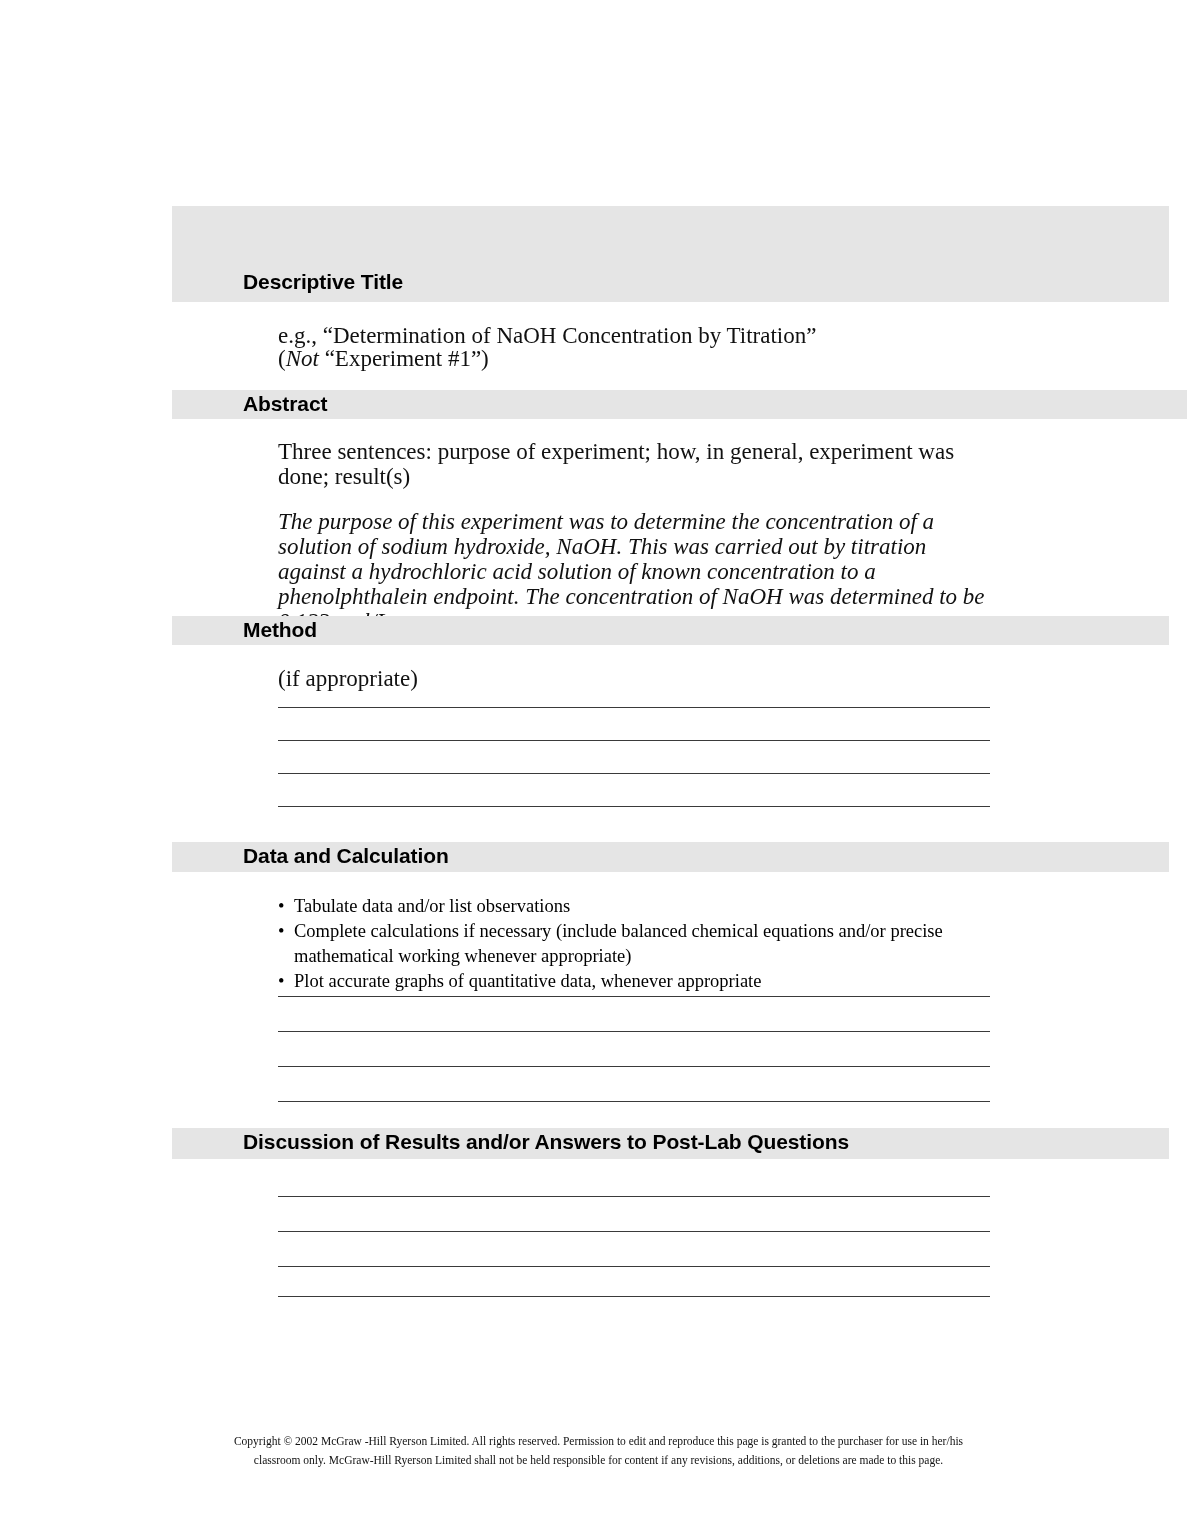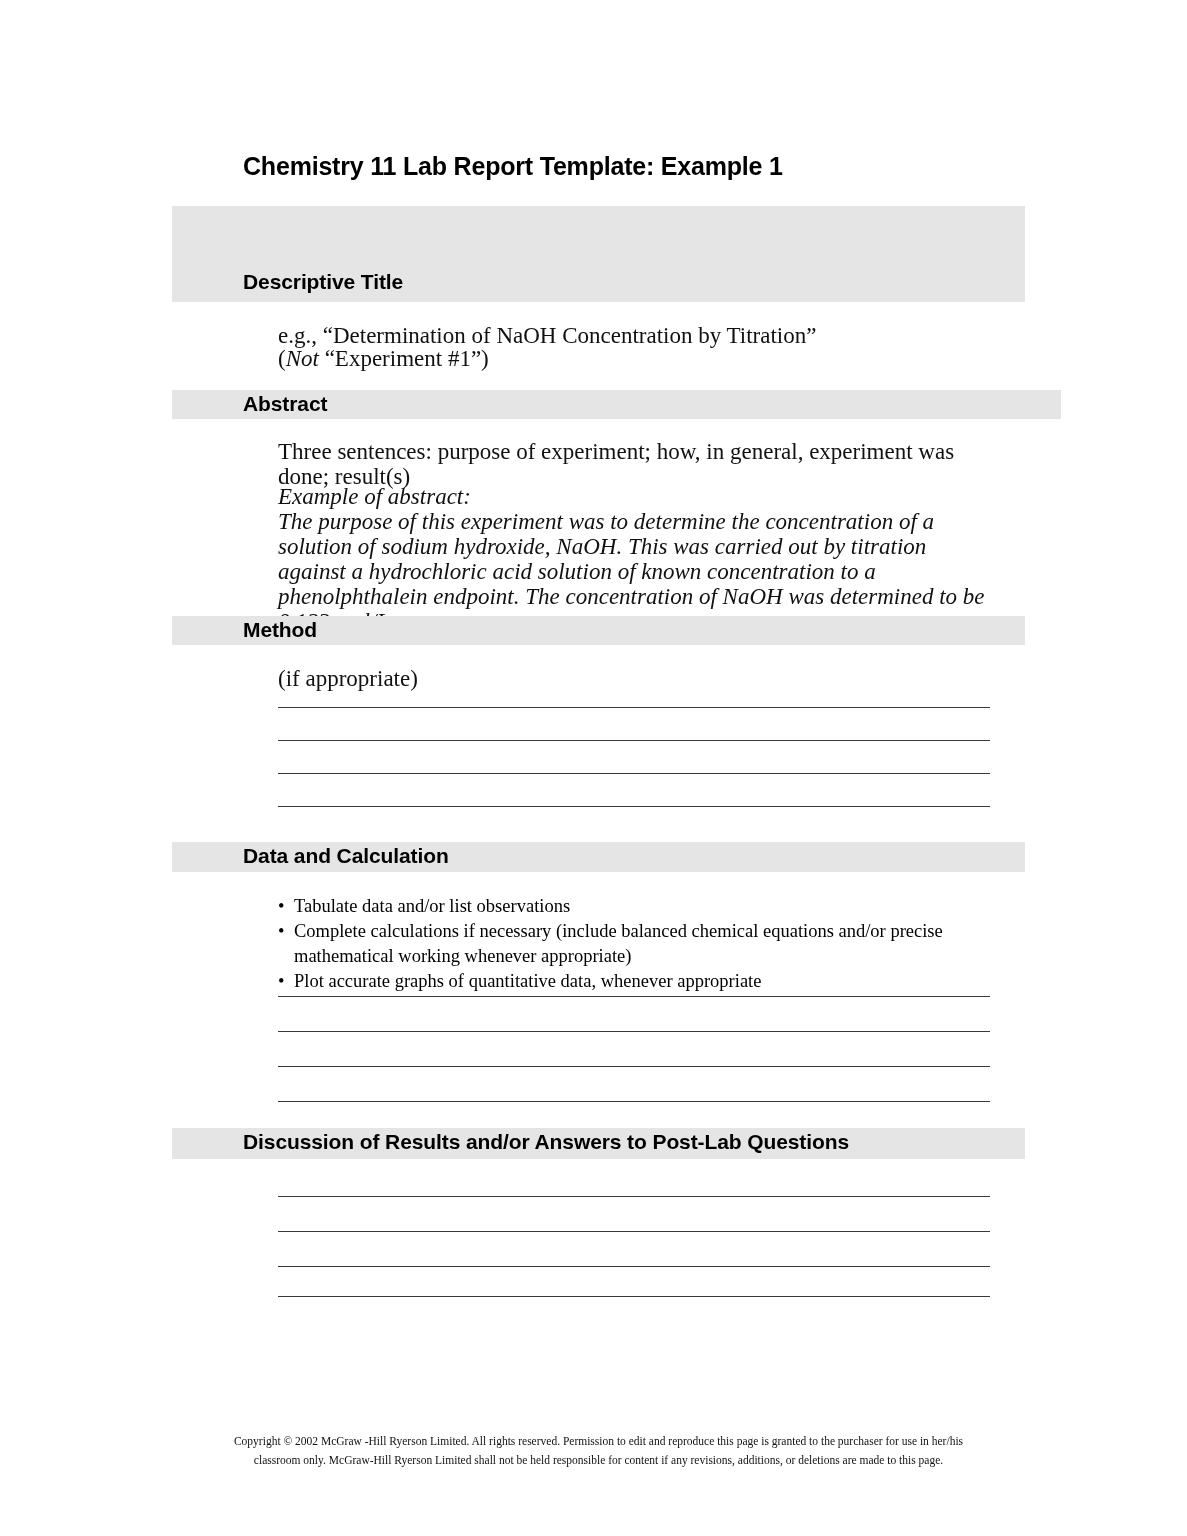--- a/index.html
+++ b/index.html
@@ -35,21 +35,21 @@
     font-size: 25px;
     letter-spacing: -0.2px;
     color: #000;
     white-space: nowrap;
   }
 
   
   .band {
     position: absolute;
     left: 172px;
-    width: 853px;
+    width: 997px;
     background: #e5e5e5;
   }
   .band-heading {
     position: absolute;
     left: 71px;           
     font-family: "Liberation Sans", sans-serif;
     font-weight: bold;
     font-size: 21px;
     color: #000;
     white-space: nowrap;
@@ -124,42 +124,38 @@
     font-size: 11.5px;
     line-height: 19px;
     color: #111;
   }
 </style>
 </head>
 <body>
 
 <div class="page">
 
-  <div class="doc-title">Chemistry 11 Lab Report Template: Example 1</div>
 
   <div class="band" id="band-descriptive-title">
     <div class="band-heading">Descriptive Title</div>
   </div>
 
   <div class="body-text tight" style="top:324px;">
     <div>e.g., “Determination of NaOH Concentration by Titration”</div>
     <div>
       <span>(</span><em>Not</em><span> “Experiment #1”)</span>
     </div>
   </div>
 
   <div class="band" id="band-abstract">
     <div class="band-heading">Abstract</div>
   </div>
 
   <div class="body-text" style="top:439px;">Three sentences: purpose of experiment; how, in general, experiment was done; result(s)</div>
 
-  <div class="body-text" style="top:484px;">
-    <em>Example of abstract:</em>
-  </div>
 
   <div class="body-text" style="top:509px;font-style:italic;">The purpose of this experiment was to determine the concentration of a solution of sodium hydroxide, NaOH. This was carried out by titration against a hydrochloric acid solution of known concentration to a phenolphthalein endpoint. The concentration of NaOH was determined to be 0.123 mol/L.</div>
 
   <div class="band" id="band-method">
     <div class="band-heading">Method</div>
   </div>
 
   <div class="body-text" style="top:666px;">(if appropriate)</div>
 
   <div class="rule" style="top:707px;"></div>

